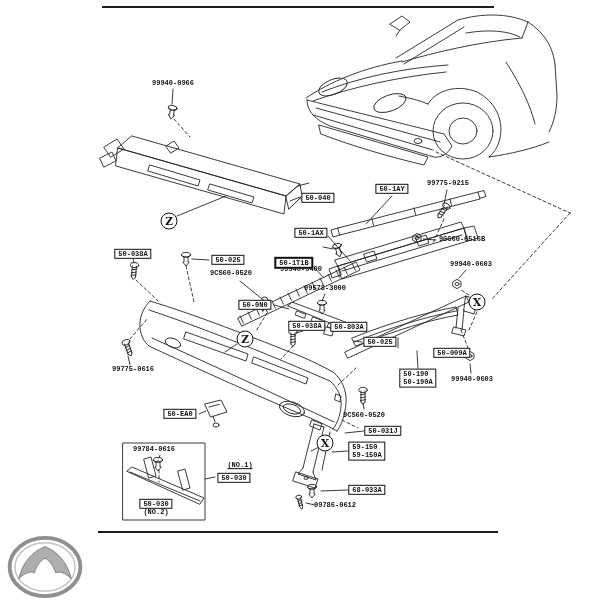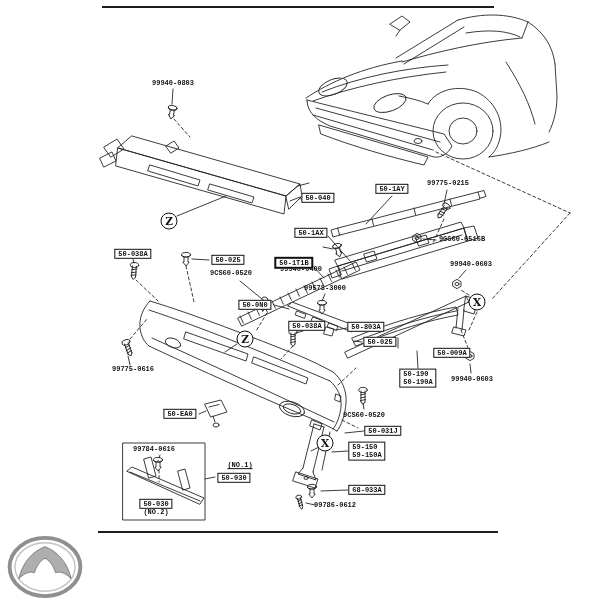--- a/index.html
+++ b/index.html
@@ -199,21 +199,21 @@
       </div>
       <div class="plabel" style="left: 228px; top: 260px;">
         <div>50-025</div>
       </div>
       <div class="plabel" style="left: 255px; top: 305px;">
         <div>50-0N0</div>
       </div>
       <div class="plabel" style="left: 307px; top: 326px;">
         <div>50-038A</div>
       </div>
-      <div class="plabel" style="left: 366px; top: 327px;">
+      <div class="plabel" style="left: 349px; top: 327px;">
         <div>50-803A</div>
       </div>
       <div class="plabel" style="left: 380px; top: 342px;">
         <div>50-025</div>
       </div>
       <div class="plabel" style="left: 404px; top: 353px; margin-left: 48px;">
         <div>50-009A</div>
       </div>
       <div class="plabel" style="left: 418px; top: 378px;">
         <div>50-190</div>
@@ -231,21 +231,21 @@
       </div>
       <div class="plabel" style="left: 180px; top: 414px;">
         <div>50-EA0</div>
       </div>
       <div class="plabel" style="left: 234px; top: 478px;">
         <div>50-030</div>
       </div>
       <div class="plabel" style="left: 156px; top: 504px;">
         <div>50-030</div>
       </div>
-      <div class="ref" style="left: 173px; top: 84px;">99940-0803</div>
+      <div class="ref" style="left: 173px; top: 84px;">99940-0966</div>
       <div class="ref" style="left: 448px; top: 184px;">99775-0215</div>
       <div class="ref" style="left: 301px; top: 246px; margin-top: 24px;">99940-0400</div>
       <div class="ref" style="left: 462px; top: 240px;">9GG60-6516B</div>
       <div class="ref" style="left: 471px; top: 265px;">99940-0603</div>
       <div class="ref" style="left: 325px; top: 289px;">99578-3000</div>
       <div class="ref" style="left: 231px; top: 274px;">9CS60-0520</div>
       <div class="ref" style="left: 472px; top: 380px;">99940-0603</div>
       <div class="ref" style="left: 364px; top: 416px;">9CS60-0520</div>
       <div class="ref" style="left: 133px; top: 370px;">99775-0616</div>
       <div class="ref" style="left: 335px; top: 506px;">99786-0612</div>

